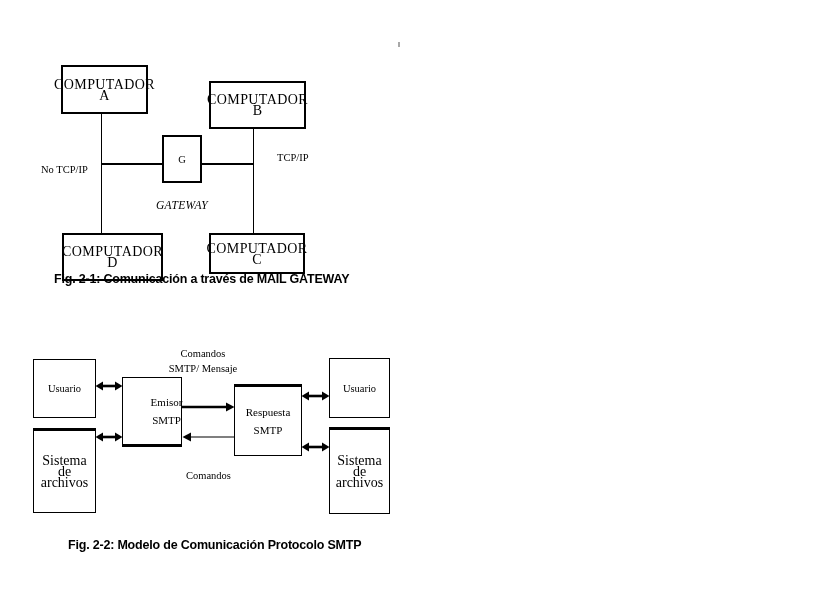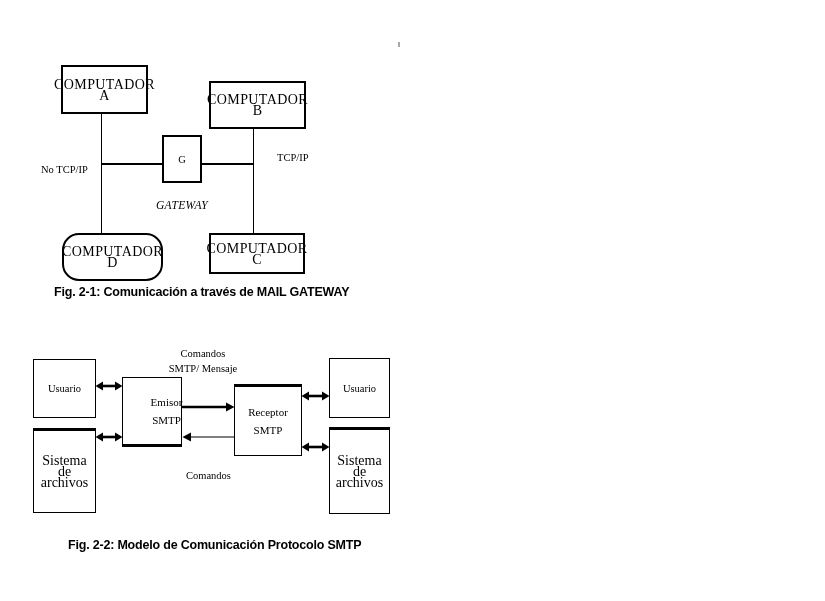--- a/index.html
+++ b/index.html
@@ -72,50 +72,50 @@
 
     <div class="box f1label" style="left:61px; top:65px; width:87px; height:49px;">
       <span>COMPUTADOR A</span>
     </div>
     <div class="box f1label" style="left:209px; top:67px; width:97px; height:48px;margin-top:14px;">
       <span>COMPUTADOR B</span>
     </div>
     <div class="box gbox-label" style="left:162px; top:135px; width:40px; height:48px;">
       <span>G</span>
     </div>
-    <div class="box f1label" style="left:62px; top:233px; width:101px; height:48px;border-radius:17px;">
+    <div class="box f1label" style="left:62px; top:233px; width:101px; height:48px;">
       <span>COMPUTADOR D</span>
     </div>
     <div class="box f1label" style="left:209px; top:233px; width:96px; height:41px;">
       <span>COMPUTADOR C</span>
     </div>
 
     <div class="lbl" style="left:41px; top:164px;">No TCP/IP</div>
     <div class="lbl" style="left:277px; top:152px;">TCP/IP</div>
     <div class="lbl gateway-lbl" style="left:156px; top:199px; width:52px;font-style:italic;">GATEWAY</div>
 
-    <div class="caption" style="left:54px; top:285px;">Fig. 2-1: Comunicación a través de MAIL GATEWAY</div>
+    <div class="caption" style="left:54px; top:272px;">Fig. 2-1: Comunicación a través de MAIL GATEWAY</div>
   </div>
 
   <div>
 
     <div class="box f2box userlabel" style="left:33px; top:359px; width:63px; height:59px;">
       <span>Usuario</span>
     </div>
     <div class="box f2box thick-top fslabel" style="left:33px; top:428px; width:63px; height:85px;">
       <span>Sistema
 de
 archivos</span>
     </div>
     <div class="box f2box thick-bottom f2label" style="left:122px; top:377px; width:60px; height:70px;">
       <span>Emisor
 SMTP</span>
     </div>
     <div class="box f2box thick-top f2label" style="left:234px; top:384px; width:68px; height:72px;">
-      <span>Receptor
+      <span>Respuesta
 SMTP</span>
     </div>
     <div class="box f2box userlabel" style="left:329px; top:358px; width:61px; height:60px;">
       <span>Usuario</span>
     </div>
     <div class="box f2box thick-top fslabel" style="left:329px; top:427px; width:61px; height:87px;">
       <span>Sistema
 de
 archivos</span>
     </div>

